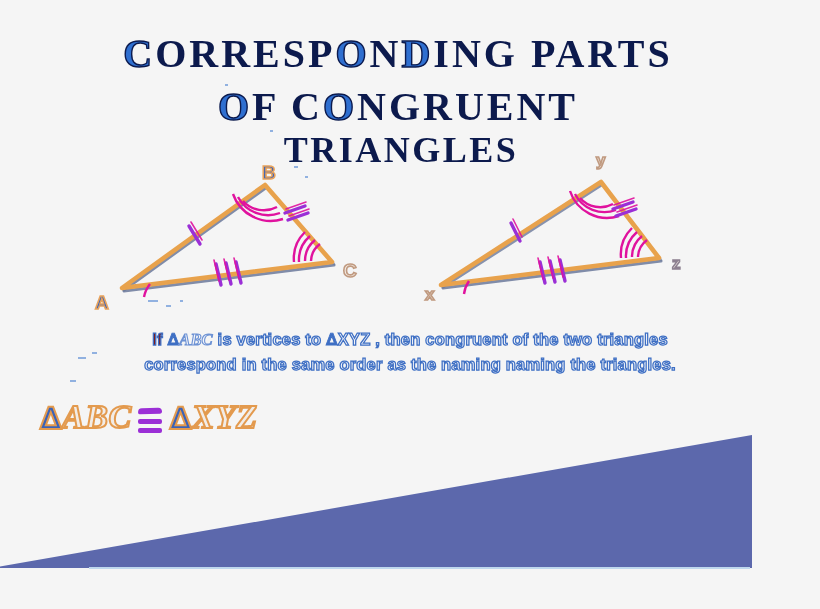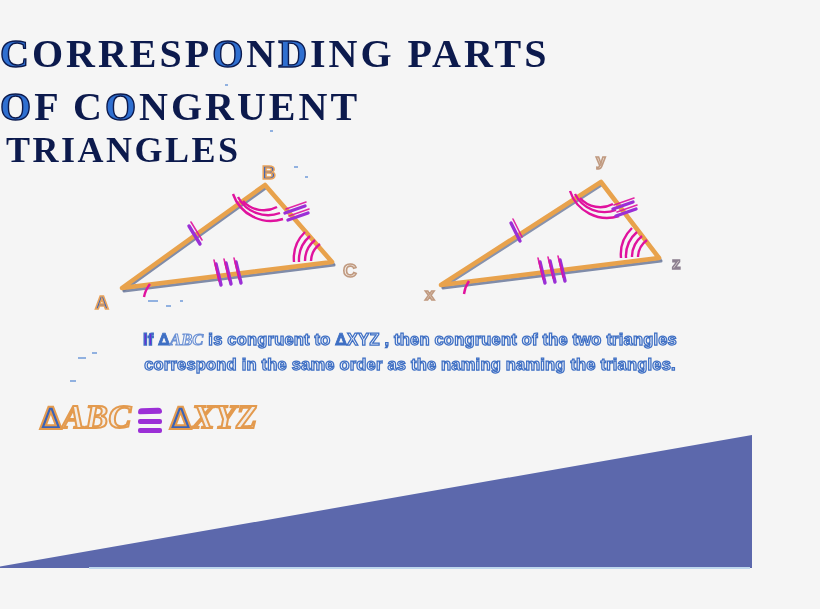--- a/index.html
+++ b/index.html
@@ -15,20 +15,21 @@
     overflow: hidden;
     font-family: "Liberation Serif", serif;
   }
 
   
   .title-block {
     position: absolute;
     top: 34px;
     left: 0;
     width: 796px;
+    text-align: center;
     line-height: 1.02;
   }
   .title-line {
     font-family: "Liberation Serif", serif;
     font-weight: bold;
     font-size: 40px;
     letter-spacing: 2.5px;
     color: #0c1a4d;
     margin: 0;
     white-space: nowrap;
@@ -81,21 +82,21 @@
     font-family: "Liberation Sans", sans-serif;
     font-weight: bold;
     font-size: 16.5px;
     line-height: 25px;
     letter-spacing: 0.2px;
     color: #f3f5fa;
     -webkit-text-stroke: 1.25px #3e6fc4;
     white-space: nowrap;
   }
   .sentence .solid {
-    color: #6d28d9;
+    color: #7f1d1d;
     -webkit-text-stroke: 1.25px #3e6fc4;
   }
   .sentence .tri {
     font-family: "DejaVu Sans", sans-serif;
     color: #3e6fc4;
     -webkit-text-stroke: 0.8px #3e6fc4;
   }
   .sentence .ital {
     font-family: "Liberation Serif", serif;
     font-style: italic;
@@ -306,21 +307,21 @@
       </g>
     </svg>
 
     <div class="vlabel hollow-tan" style="left:25px; top:286px; font-size:17px;">x</div>
     <div class="vlabel hollow-tan" style="left:196px; top:152px; font-size:17px;">y</div>
     <div class="vlabel hollow-dark" style="left:272px; top:255px; font-size:17px;">z</div>
   </div>
 
   <div class="sentence">
     <div>
-      <span class="solid">If </span><span class="tri">∆</span><span class="ital">ABC</span><span> is congruent to </span><span class="tri">∆</span><span>XYZ</span><span> , then congruent of the two triangles</span>
+      <span class="solid">If </span><span class="tri">∆</span><span class="ital">ABC</span><span> is vertices to </span><span class="tri">∆</span><span>XYZ</span><span> , then congruent of the two triangles</span>
     </div>
     <div>correspond in the same order as the naming naming the triangles.</div>
   </div>
 
   <div class="formula">
     <span class="term"><span class="tsym">∆</span><span>ABC</span></span>
     <span class="cong" title="congruent">
       <i class="b1"></i><i class="b2"></i><i class="b3"></i>
       
     </span>

